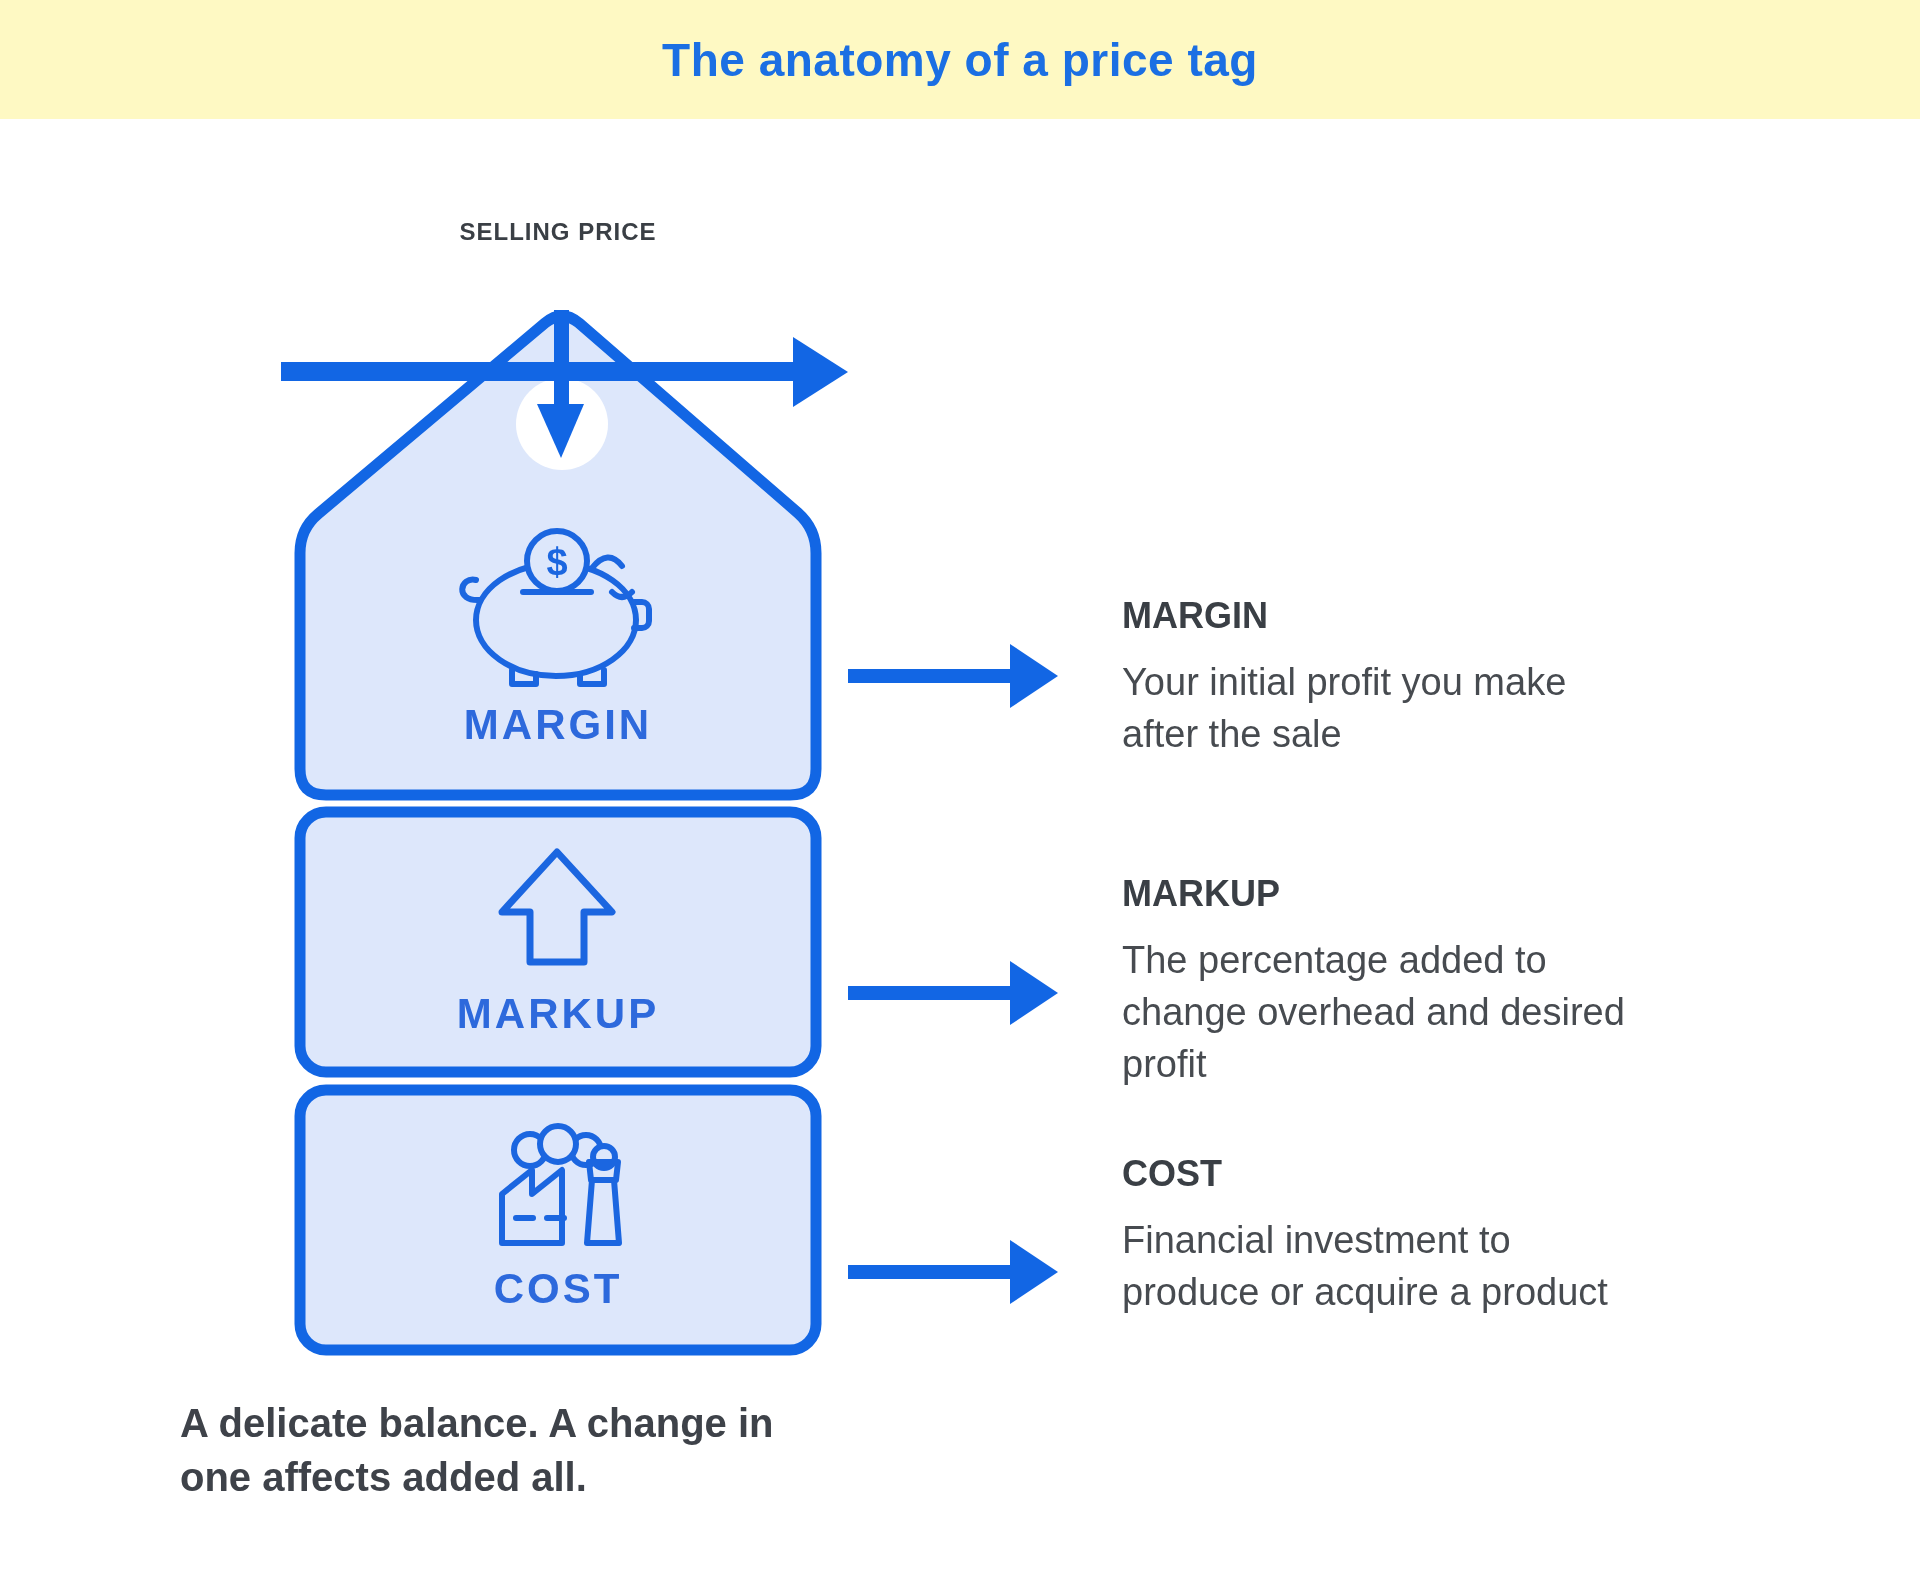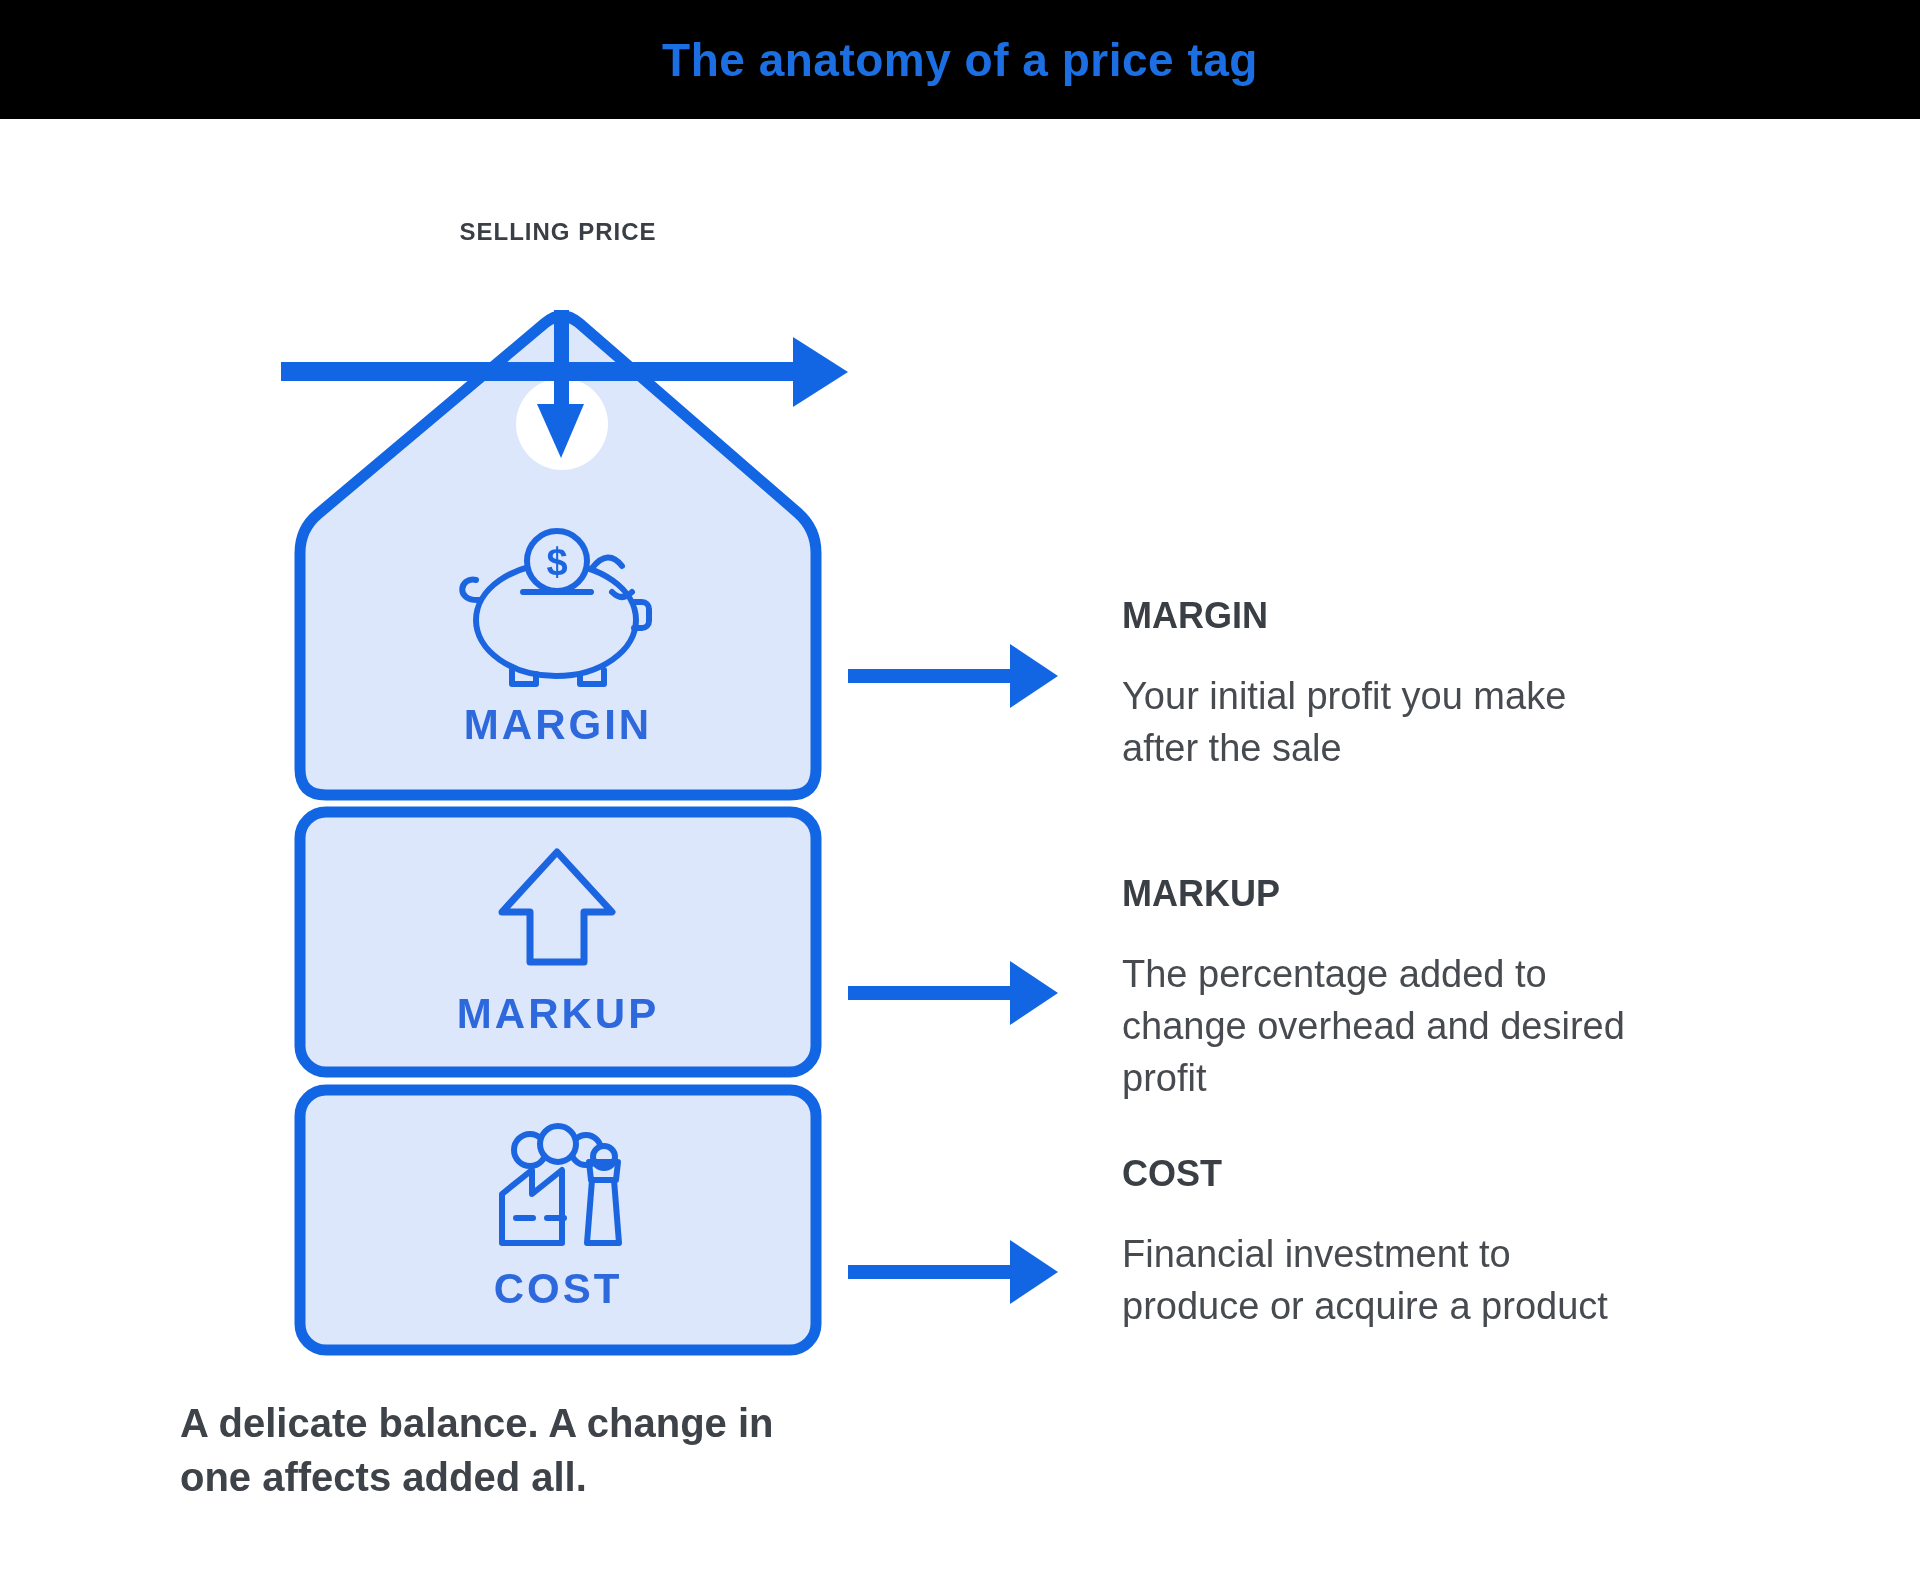--- a/index.html
+++ b/index.html
@@ -5,21 +5,21 @@
   html,body{margin:0;padding:0;background:#ffffff;}
   .page{
     position:relative;
     width:1920px;height:1587px;
     background:#ffffff;
     font-family:"Liberation Sans", sans-serif;
     overflow:hidden;
   }
   .header-band{
     position:absolute;left:0;top:0;width:1920px;height:119px;
-    background:#000000;
+    background:#fef9c3;
     display:flex;align-items:center;justify-content:center;
   }
   .page-title{
     color:#1b6fe3;font-size:46px;font-weight:600;letter-spacing:0.5px;
   }
   .selling-price{
     position:absolute;left:258px;top:218px;width:600px;
     text-align:center;
     color:#3a3f45;font-size:24px;font-weight:700;letter-spacing:1px;
   }
@@ -32,21 +32,21 @@
   .coin-dollar{
     font-family:"Liberation Sans", sans-serif;
     font-size:38px;font-weight:700;fill:#1b66e0;
   }
   .def-block{
     position:absolute;left:1122px;width:590px;
   }
   .def-term{
     color:#3a3f45;font-size:36px;font-weight:700;line-height:44px;
   }
-  .def-desc{margin-top:32px;}
+  .def-desc{margin-top:18px;}
   .def-line{
     color:#474b50;font-size:38px;font-weight:400;line-height:52px;
   }
   .def-margin{top:594px;}
   .def-markup{top:872px;}
   .def-cost{top:1152px;}
   .caption{
     position:absolute;left:180px;top:1396px;width:760px;
     text-align:left;
     color:#3e4249;font-size:40px;font-weight:700;line-height:54px;

